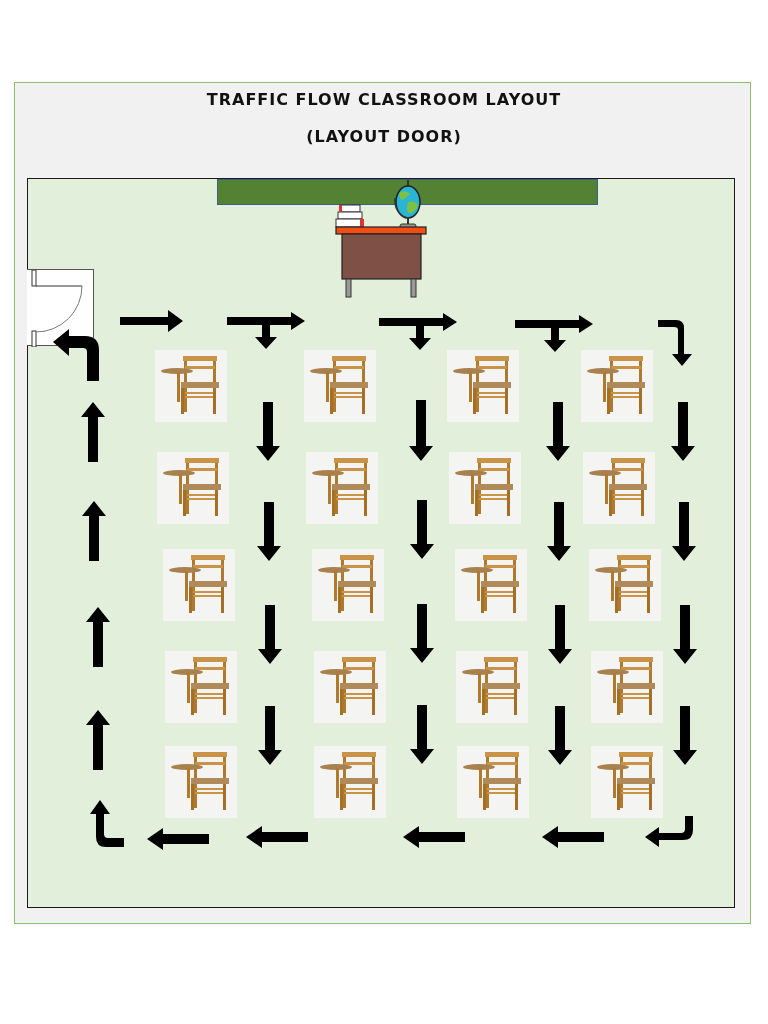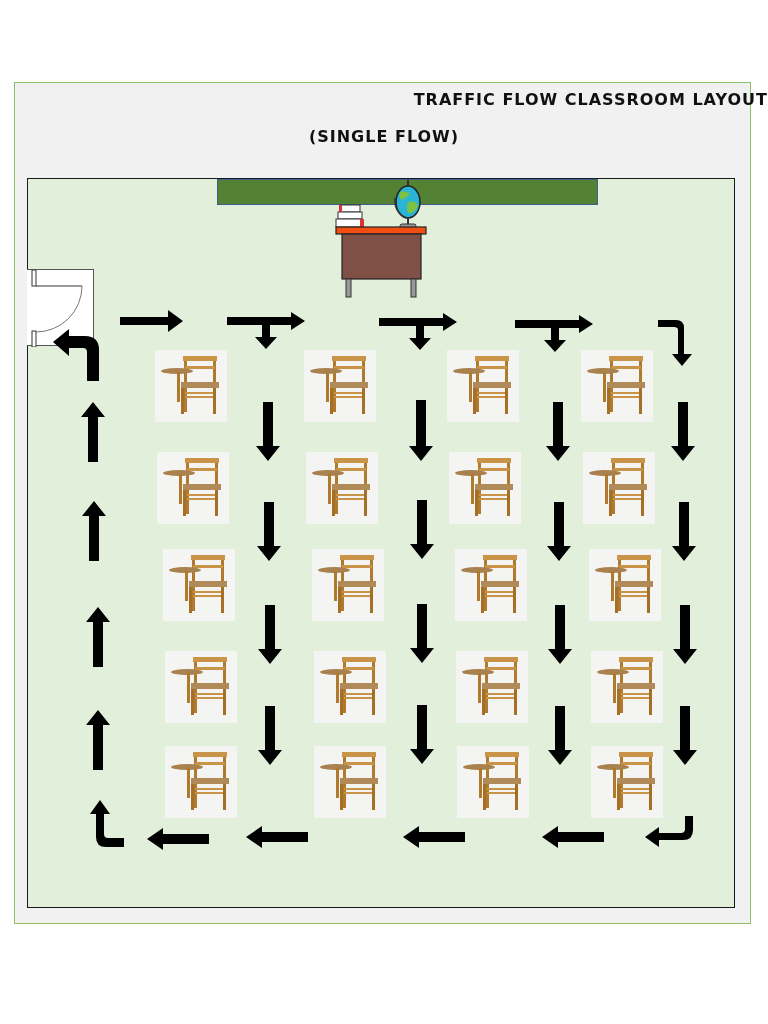--- a/index.html
+++ b/index.html
@@ -12,22 +12,22 @@
   .chair { position:absolute; width:72px; height:72px; background:#f4f4f2; }
   .chair svg { width:100%; height:100%; display:block; }
   .arrow svg { display:block; overflow:visible; }
   .door { position:absolute; left:27px; top:269px; width:67px; height:77px; background:#ffffff; border:1px solid #555; border-left:none; box-sizing:border-box; }
 </style>
 </head>
 <body>
 
 <div class="frame"></div>
 
-<div class="title" style="top:90px;text-align:right;">TRAFFIC FLOW CLASSROOM LAYOUT</div>
-<div class="title" style="top:127px;">(SINGLE FLOW)</div>
+<div class="title" style="top:90px;">TRAFFIC FLOW CLASSROOM LAYOUT</div>
+<div class="title" style="top:127px;">(LAYOUT DOOR)</div>
 
 <div class="room"></div>
 <div class="board"></div>
 
 <div class="abs" style="left:334px;top:180px;width:96px;height:120px;">
   <svg width="96" height="120" viewBox="0 0 96 120">
 
     <g>
       <rect x="6" y="25" width="20" height="7" fill="#fff" stroke="#333" stroke-width="1"></rect>
       <rect x="4" y="32" width="24" height="7" fill="#fff" stroke="#333" stroke-width="1"></rect>

